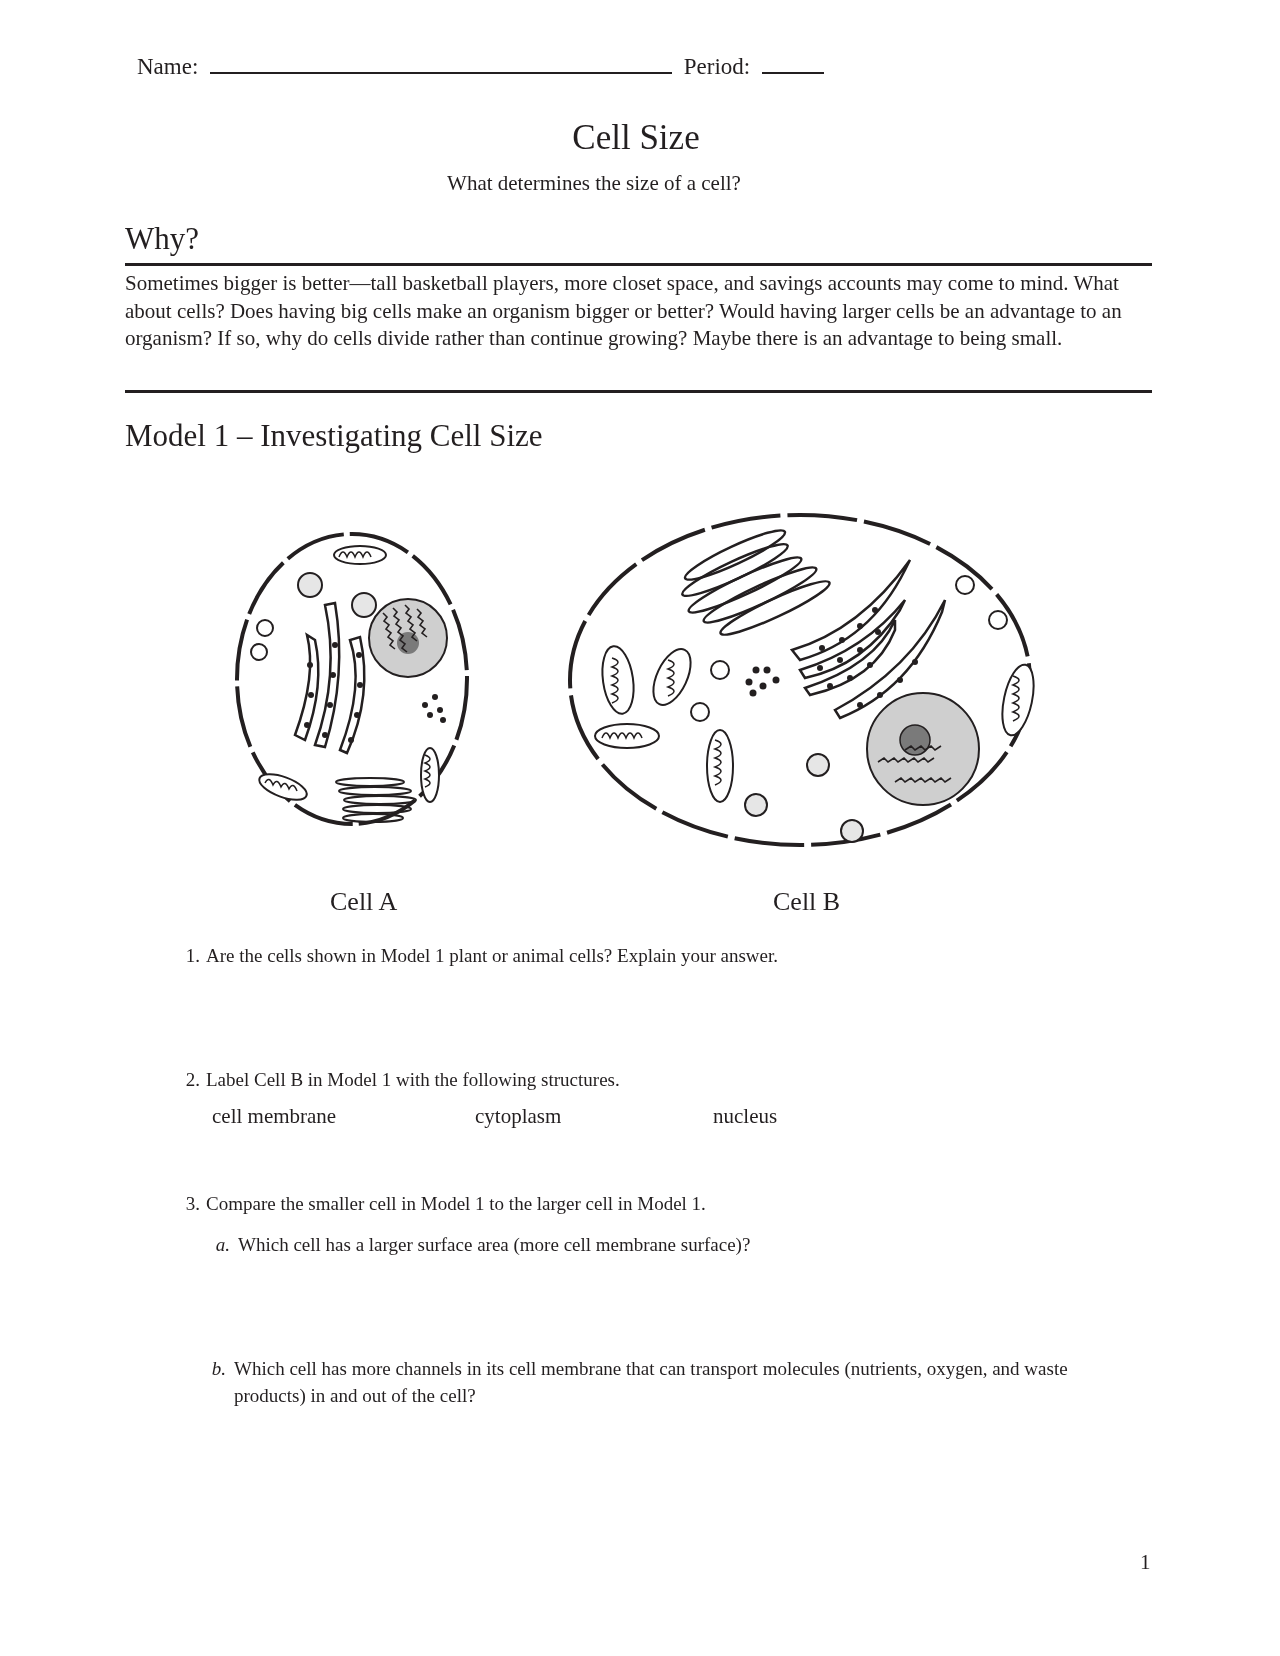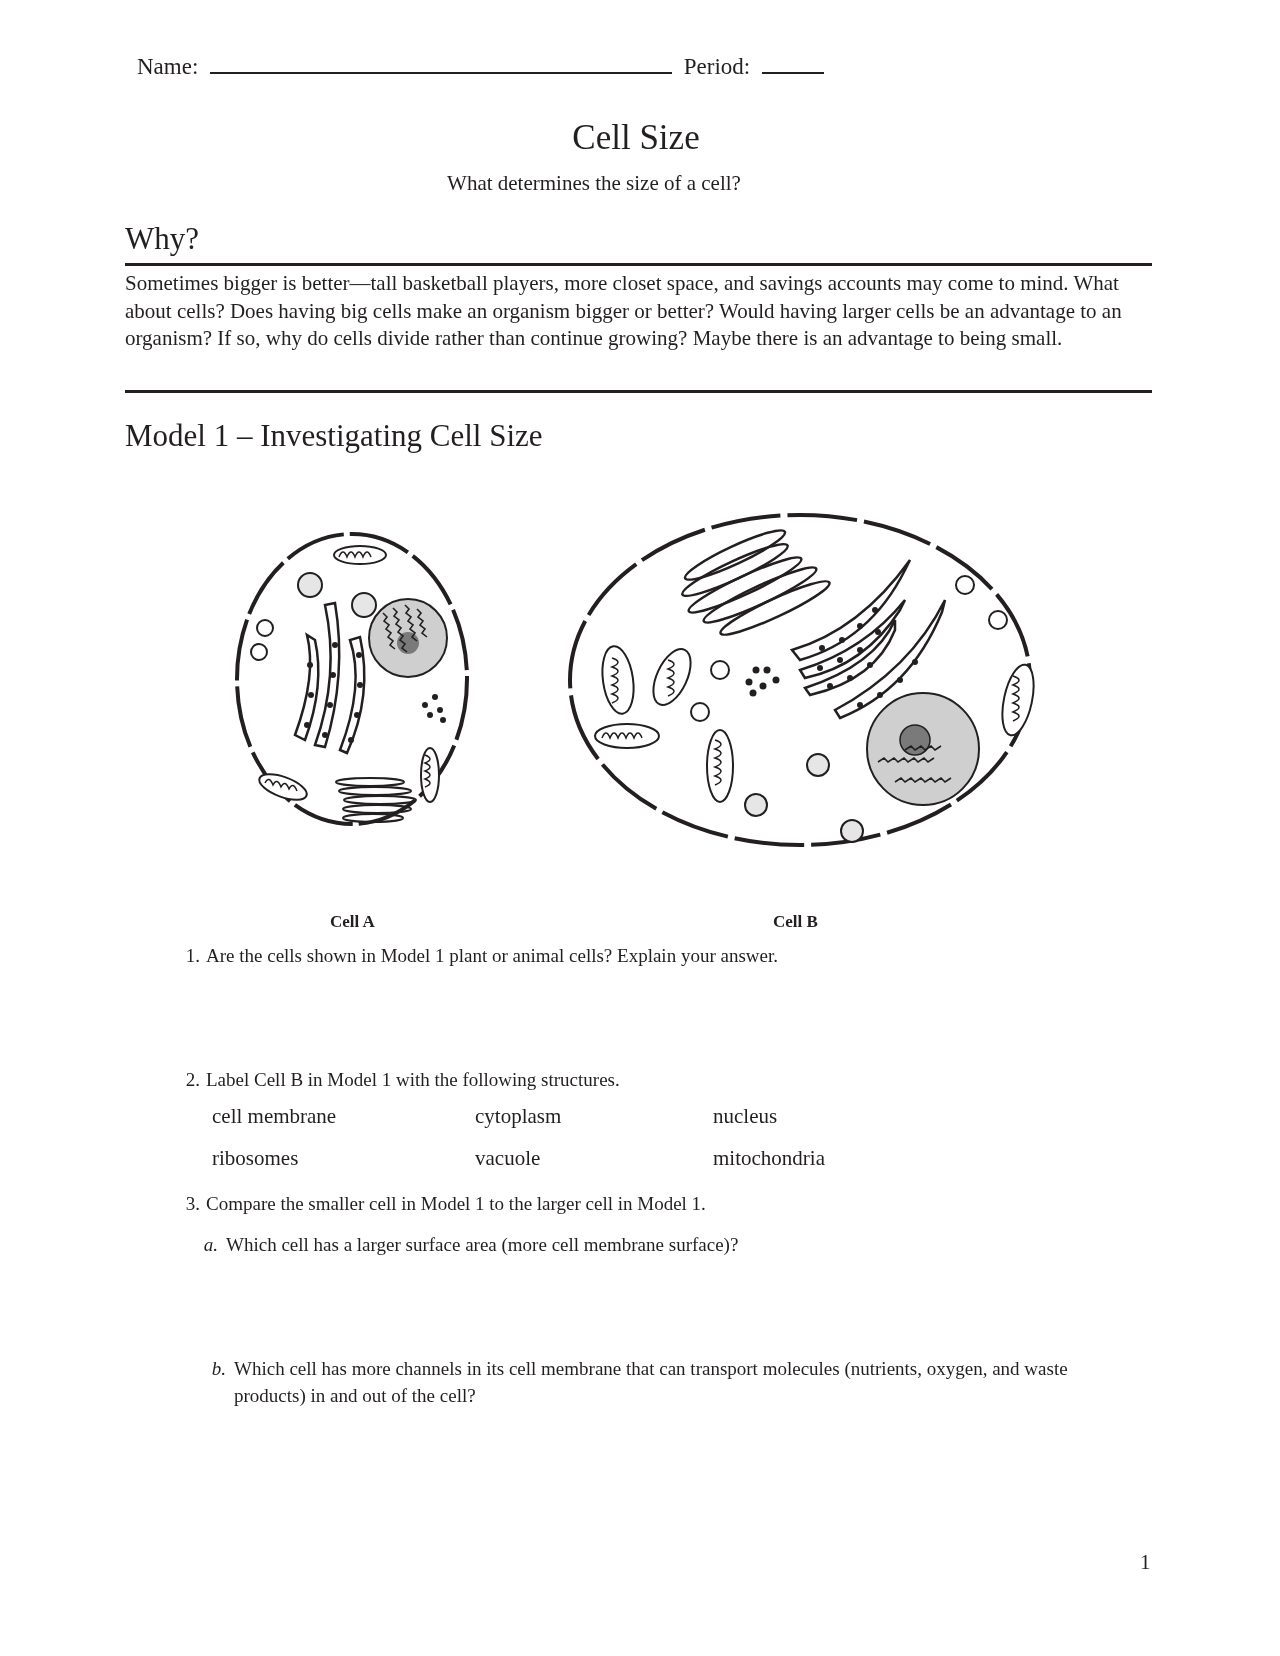--- a/index.html
+++ b/index.html
@@ -9,21 +9,21 @@
   }
   .abs { position: absolute; }
   .header-line { left: 137px; top: 52px; font-size: 23px; white-space: nowrap; }
   .blank { display: inline-block; border-bottom: 2px solid #231f20; height: 20px; vertical-align: baseline; margin: 0 6px; }
   .title { left: 0; width: 1272px; top: 118px; text-align: center; font-size: 35px; font-weight: normal; }
   .subtitle { left: 0; width: 1188px; top: 171px; text-align: center; font-size: 21px; }
   .why { left: 125px; top: 221px; font-size: 31px; font-weight: normal; }
   .rule { left: 125px; width: 1027px; height: 3px; background: #231f20; }
   .intro { left: 125px; top: 270px; width: 1030px; font-size: 21px; line-height: 27.5px; }
   .model-title { left: 125px; top: 418px; font-size: 31px; font-weight: normal; }
-  .cell-label { font-size: 17px; font-weight: bold; margin-top: 25px; }
+  .cell-label { font-size: 26px; font-weight: normal; }
   .q { font-size: 19px; line-height: 27px; }
   .qnum { display: inline-block; width: 30px; text-align: right; margin-right: 6px; }
   .sub-letter { font-style: italic; display: inline-block; width: 22px; text-align: right; margin-right: 8px; }
   .struct-grid { left: 212px; top: 1104px; font-size: 21px; }
   .struct-grid .row { display: flex; height: 42px; }
   .struct-grid .c1 { width: 263px; }
   .struct-grid .c2 { width: 238px; }
   .page-num { left: 1140px; top: 1550px; font-size: 21px; }
   svg { position: absolute; }
 </style>
@@ -204,31 +204,26 @@
 
 <div class="abs q" style="left:170px; top:1066px;">
   <span class="qnum">2.</span><span>Label Cell B in Model 1 with the following structures.</span>
 </div>
 <div class="abs struct-grid">
   <div class="row">
     <span class="c1">cell membrane</span>
     <span class="c2">cytoplasm</span>
     <span>nucleus</span>
   </div>
-  <div class="row">
-    <span class="c1">ribosomes</span>
-    <span class="c2">vacuole</span>
-    <span>mitochondria</span>
-  </div>
 </div>
 
 <div class="abs q" style="left:170px; top:1190px;">
   <span class="qnum">3.</span><span>Compare the smaller cell in Model 1 to the larger cell in Model 1.</span>
 </div>
-<div class="abs q" style="left:196px; top:1231px;">
+<div class="abs q" style="left:208px; top:1231px;">
   <span class="sub-letter">a.</span><span>Which cell has a larger surface area (more cell membrane surface)?</span>
 </div>
 <div class="abs q" style="left:204px; top:1355px; width:940px; display:flex;">
   <span class="sub-letter" style="flex:none;">b.</span>
     <span style="flex:1;">Which cell has more channels in its cell membrane that can transport molecules (nutrients, oxygen, and waste products) in and out of the cell?</span>
 </div>
 
 <div class="abs page-num">1</div>
 
 </body></html>

